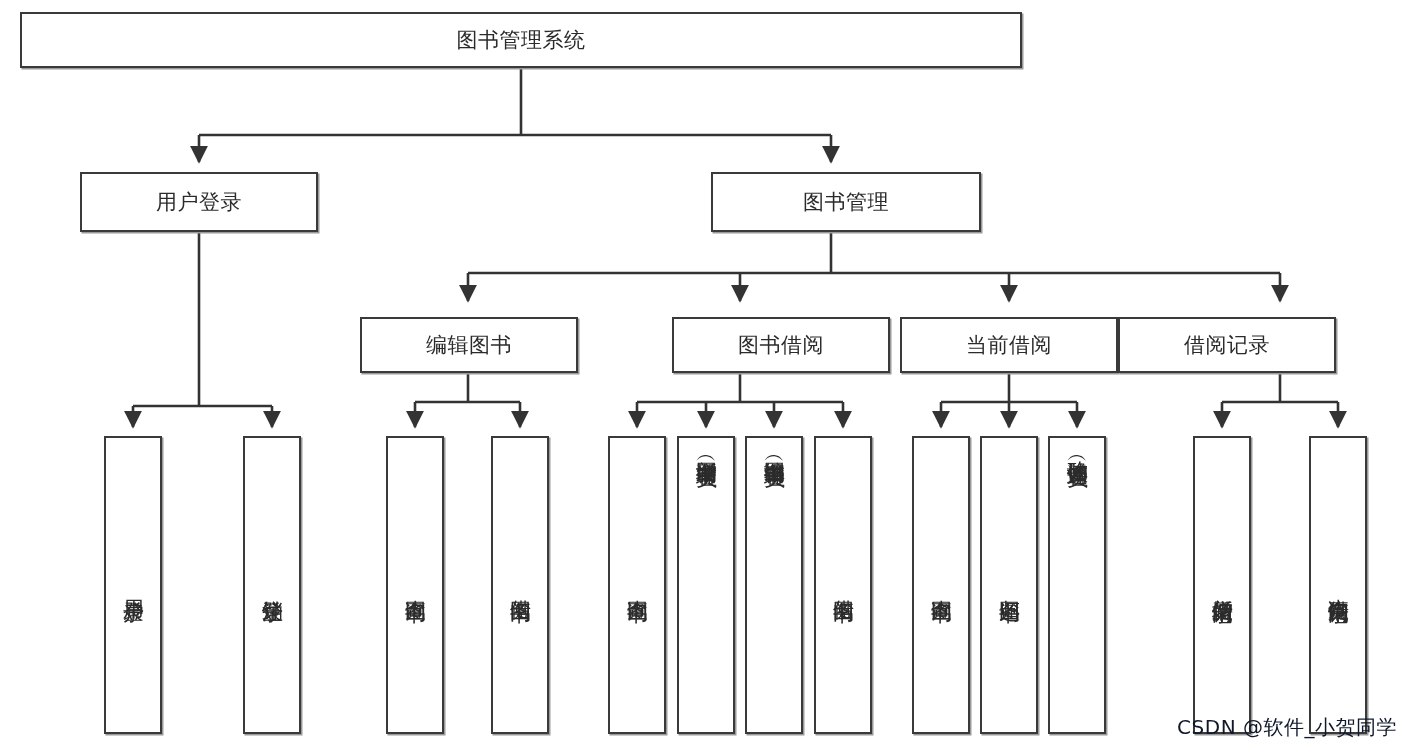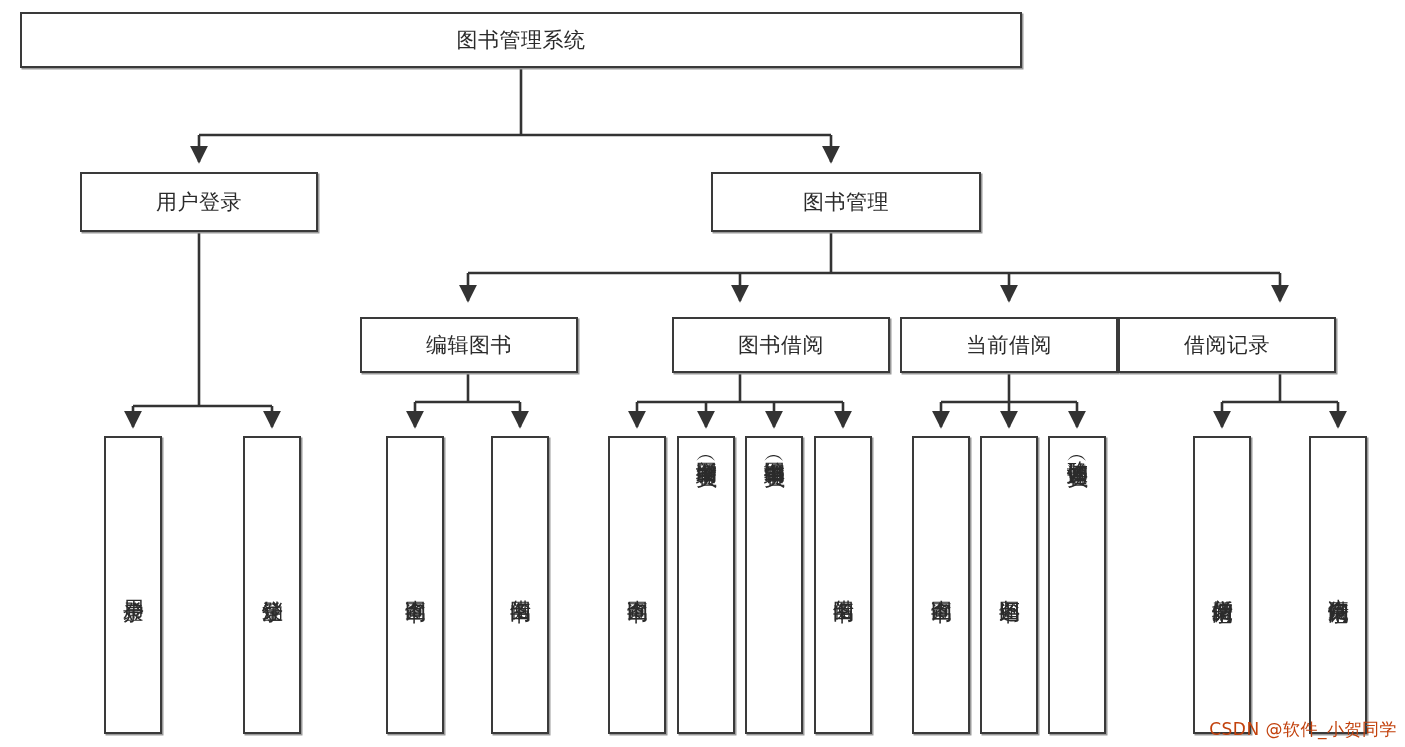--- a/index.html
+++ b/index.html
@@ -76,22 +76,22 @@
   
   .node.vert.centered {
     align-items: center;
     padding-top: 0;
   }
 
   #watermark {
     position: absolute;
     right: 8px;
     bottom: 6px;
-    font-size: 17px;
-    color: #c2410c;
+    font-size: 20px;
+    color: #0f172a;
     letter-spacing: 0.5px;
     white-space: nowrap;
     pointer-events: none;
   }
 </style>
 </head>
 <body>
 
 <div id="diagram-canvas">
 

